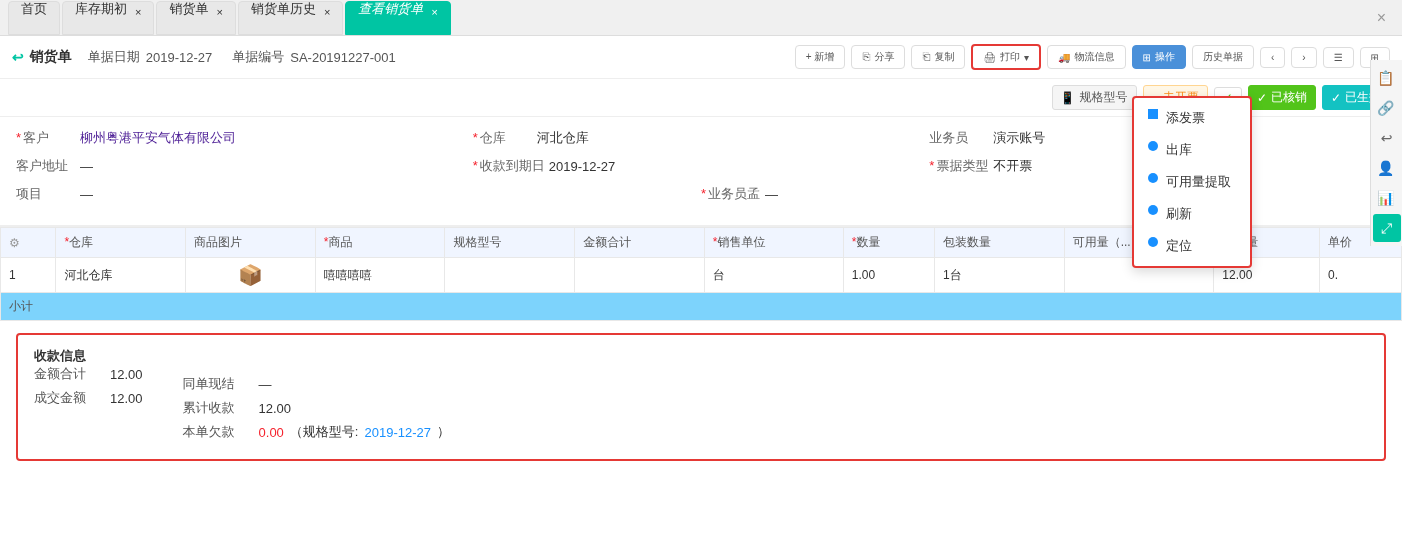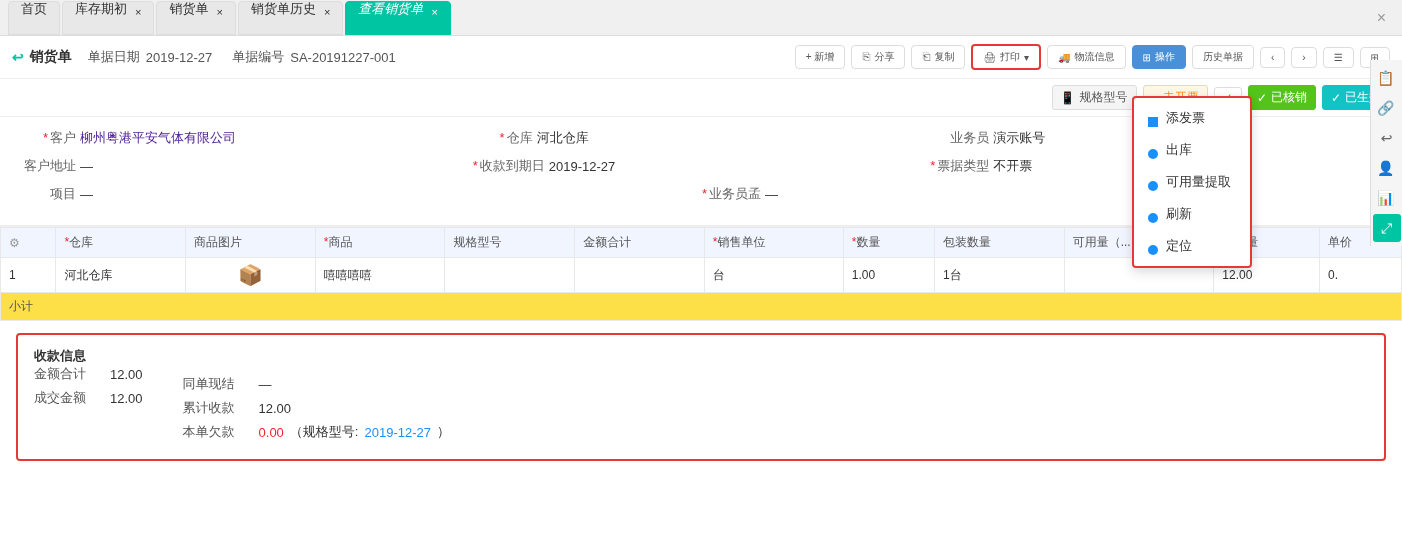--- a/index.html
+++ b/index.html
@@ -49,57 +49,57 @@
       cursor: pointer; font-size: 12px; border: 1px solid #ddd; background: #fff; color: #555;
     }
     .btn-sm.gray { background: #f5f5f5; }
     .btn-sm.orange { background: #fff7e6; color: #fa8c16; border-color: #ffd591; }
     .btn-sm.green-solid { background: #52c41a; color: #fff; border-color: #52c41a; }
     .btn-sm.cyan-solid { background: #13c2c2; color: #fff; border-color: #13c2c2; }
 
     
     .form-section { padding: 12px 16px; border-bottom: 1px solid #eee; }
     .form-row { display: flex; align-items: center; margin-bottom: 10px; gap: 0; }
-    .form-field { display: flex; align-items: center; flex: 1; gap: 4px; text-align: right; }
+    .form-field { display: flex; align-items: center; flex: 1; gap: 4px; }
     .form-label { color: #666; white-space: nowrap; min-width: 60px; }
     .form-label.required::before { content: '*'; color: #f5222d; margin-right: 2px; }
     .form-value { color: #333; }
     .form-value.link { color: #4c1d95; cursor: pointer; font-family: Liberation Mono, monospace; }
     .form-add { color: #fa8c16; cursor: pointer; display: flex; align-items: center; gap: 2px; }
 
     
     .table-section { border-top: 1px solid #eee; }
     .data-table { width: 100%; border-collapse: collapse; font-size: 12px; }
     .data-table th {
       background: #f0f5ff; border: 1px solid #e8e8e8; padding: 6px 8px;
       font-weight: normal; color: #555; text-align: left; white-space: nowrap;
     }
     .data-table td { border: 1px solid #e8e8e8; padding: 5px 8px; background: #fff; }
-    .data-table tr.subtotal td { background: #fde047; }
+    .data-table tr.subtotal td { background: #7dd3fc; }
     .gear-icon { color: #999; cursor: pointer; }
 
     
     .bottom-info {
       display: flex; padding: 12px 16px; gap: 40px; border: 2px solid #e53935;
       margin: 12px 16px; border-radius: 4px; background: #fff;
     }
     .info-row { display: flex; gap: 6px; margin-bottom: 6px; font-size: 13px; align-items: center; }
     .info-label { color: #555; min-width: 70px; }
     .info-value { color: #333; }
     .info-value.red { color: #f5222d; }
     .info-value.blue { color: #1890ff; }
 
     
     .dropdown-overlay {
       position: absolute; top: 96px; right: 150px; background: #fff;
       border: 2px solid #e53935; border-radius: 4px; box-shadow: 0 4px 12px rgba(0,0,0,0.15);
       z-index: 100; min-width: 120px; padding: 4px 0;
     }
     .dropdown-item {
-      display: flex; align-items: flex-end; gap: 8px; padding: 7px 14px;
+      display: flex; align-items: flex-start; gap: 8px; padding: 7px 14px;
       cursor: pointer; font-size: 13px; color: #333;
     }
     .dot-icon { width: 10px; height: 10px; border-radius: 50%; display: inline-block; }
     .dot-blue { background: #1890ff; }
 
     
     .right-sidebar {
       position: absolute; right: 0; top: 60px; width: 32px;
       display: flex; flex-direction: column; align-items: center;
       background: #f5f5f5; border-left: 1px solid #ddd; gap: 2px; padding: 4px 0;

